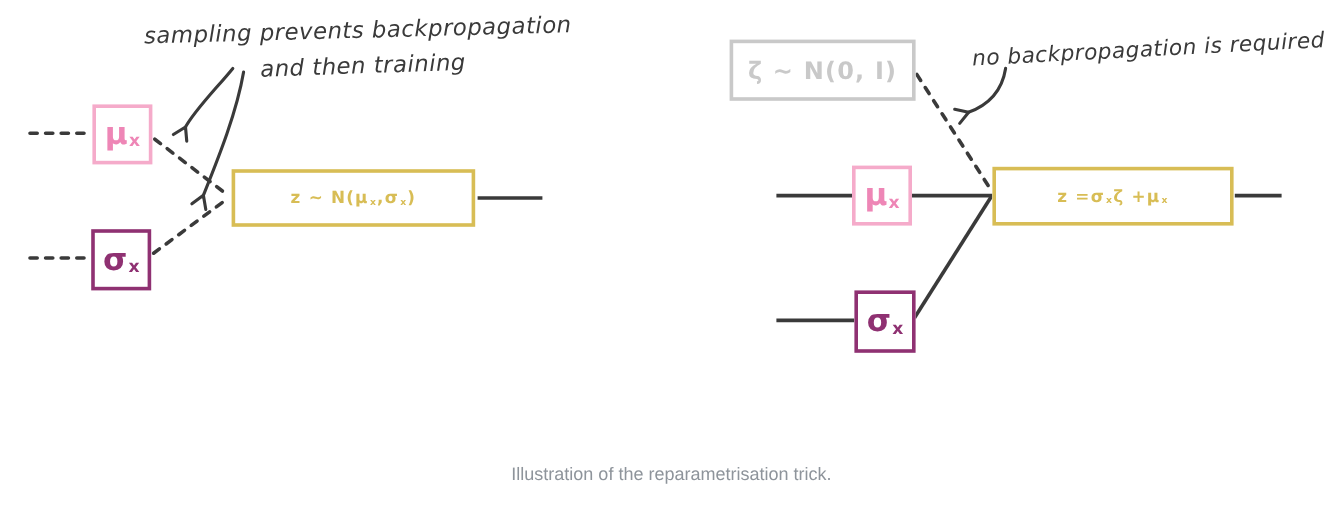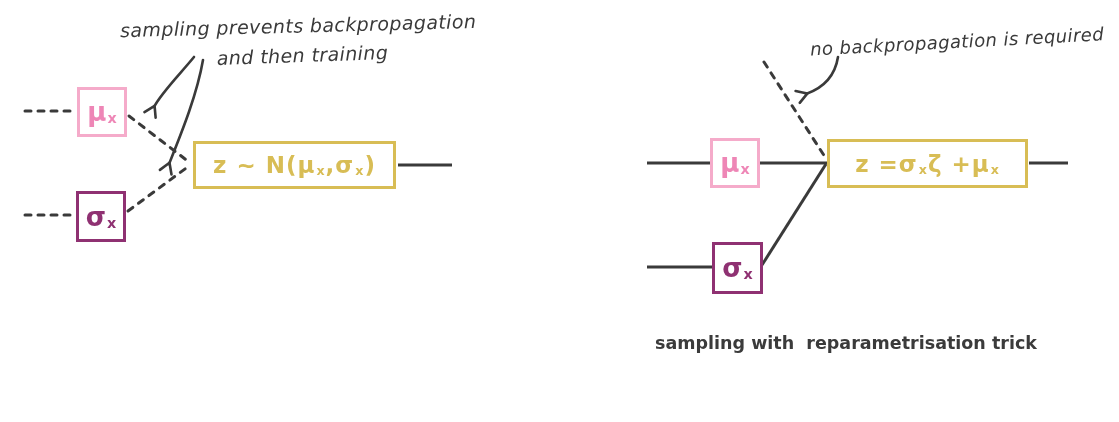--- a/index.html
+++ b/index.html
@@ -26,21 +26,21 @@
     z-index:2;
   }
   .node .sub{
     font-size:0.55em;
     position:relative;
     top:0.45em;
     margin-left:1px;
   }
   .pink-box{border:3px solid var(--pink-border);color:var(--pink-text);font-size:26px;}
   .purple-box{border:3px solid var(--purple);color:var(--purple);font-size:26px;}
-  .gold-box{border:3px solid var(--gold);color:var(--gold);font-size:23px;letter-spacing:1px;align-items:center;}
+  .gold-box{border:3px solid var(--gold);color:var(--gold);font-size:14px;letter-spacing:1px;align-items:center;}
   .gray-box{border:3px solid var(--gray-box);color:var(--gray-box);font-size:20px;letter-spacing:1px;}
 
   .handnote{
     position:absolute;
     color:var(--ink);
     font-style:italic;
     font-size:19px;
     text-align:center;
     letter-spacing:0.4px;
     z-index:1;
@@ -111,20 +111,21 @@
       <span>z ~ N( </span>
       <span>μ</span>
       <span class="sub">x</span>
       <span> , </span>
       <span>σ</span>
       <span class="sub">x</span>
       <span> )</span>
     </div>
 
 
+  <div class="node gray-box" style="left:608px;top:33px;width:155px;height:51px;">ζ ~ N(0, I)</div>
 
   <div class="handnote" style="left:810px;top:31px;width:290px;font-size:18px;transform:rotate(-3deg);">no backpropagation is required</div>
 
   <div class="node pink-box" style="left:710px;top:138px;width:50px;height:50px;">
       <span>μ</span>
       <span class="sub">x</span>
     </div>
 
   <div class="node purple-box" style="left:712px;top:242px;width:51px;height:52px;">
       <span>σ</span>
@@ -133,15 +134,15 @@
 
   <div class="node gold-box" style="left:827px;top:139px;width:201px;height:49px;">
       <span>z = </span>
       <span>σ</span>
       <span class="sub">x</span>
       <span> ζ + </span>
       <span>μ</span>
       <span class="sub">x</span>
     </div>
 
-  <div class="panel-label" style="left:640px;top:333px;width:412px;">sampling with  reparametrisation trick</div>
 
+  <div class="fig-caption">Illustration of the reparametrisation trick.</div>
 </div>
 
 </body></html>

